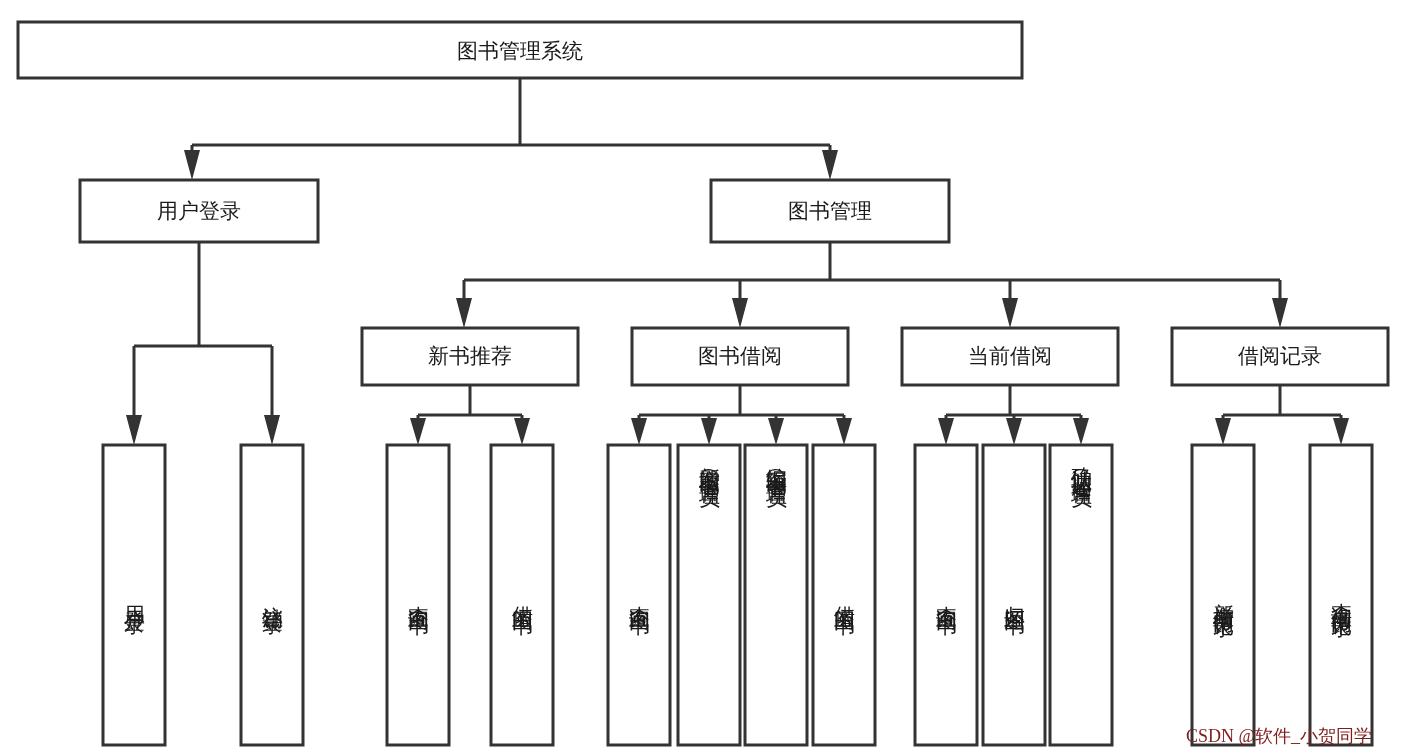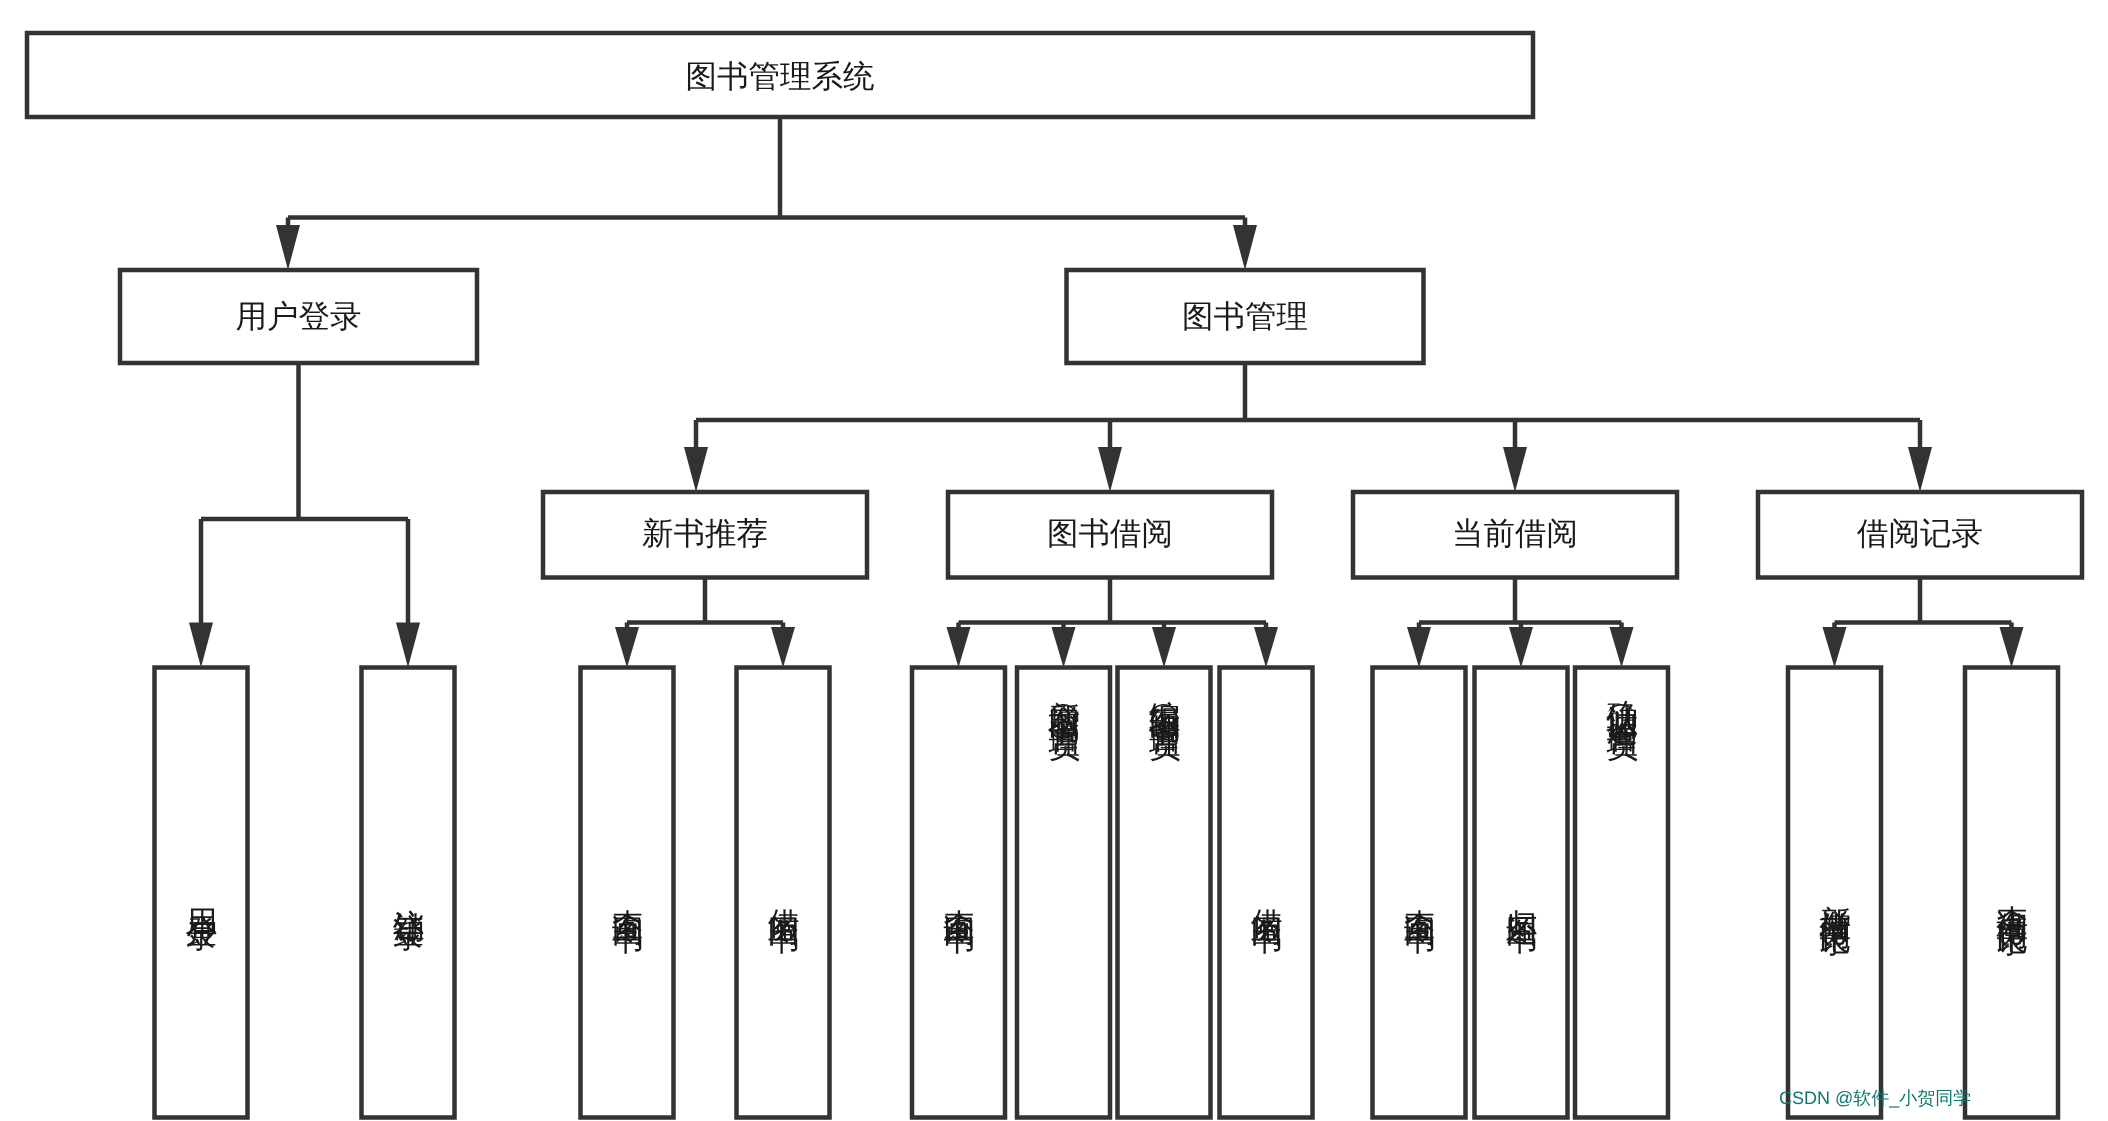--- a/index.html
+++ b/index.html
@@ -62,23 +62,23 @@
     font-size: 21px;
     line-height: 1.0;
     letter-spacing: 3px;
     color: #1a1a1a;
     white-space: nowrap;
   }
   .watermark {
     position: absolute;
     left: 1186px;
     top: 714px;
-    font-family: Liberation Sans, sans-serif;
-    font-size: 12px;
-    color: #0f766e;
+    font-family: Liberation Serif, serif;
+    font-size: 18px;
+    color: #7f1d1d;
     white-space: nowrap;
   }
 </style>
 </head>
 <body>
 
 <div id="diagram-root">
 
   <svg class="diagram-canvas" viewBox="0 0 1405 747">
 

